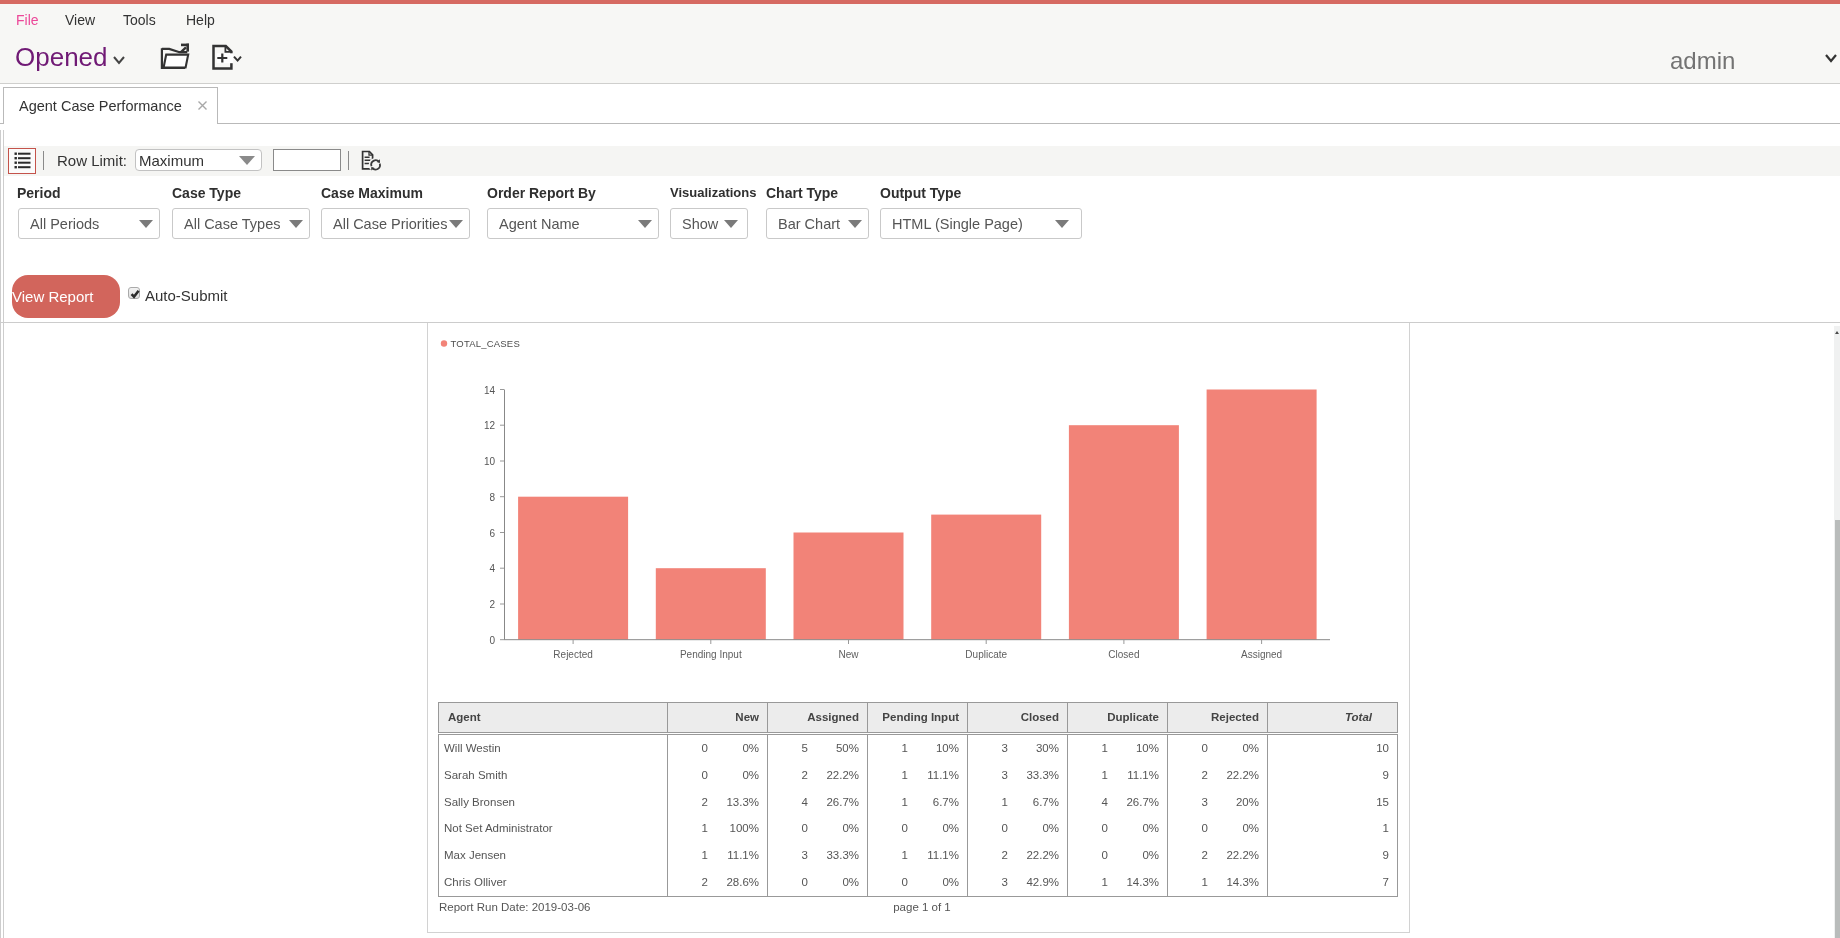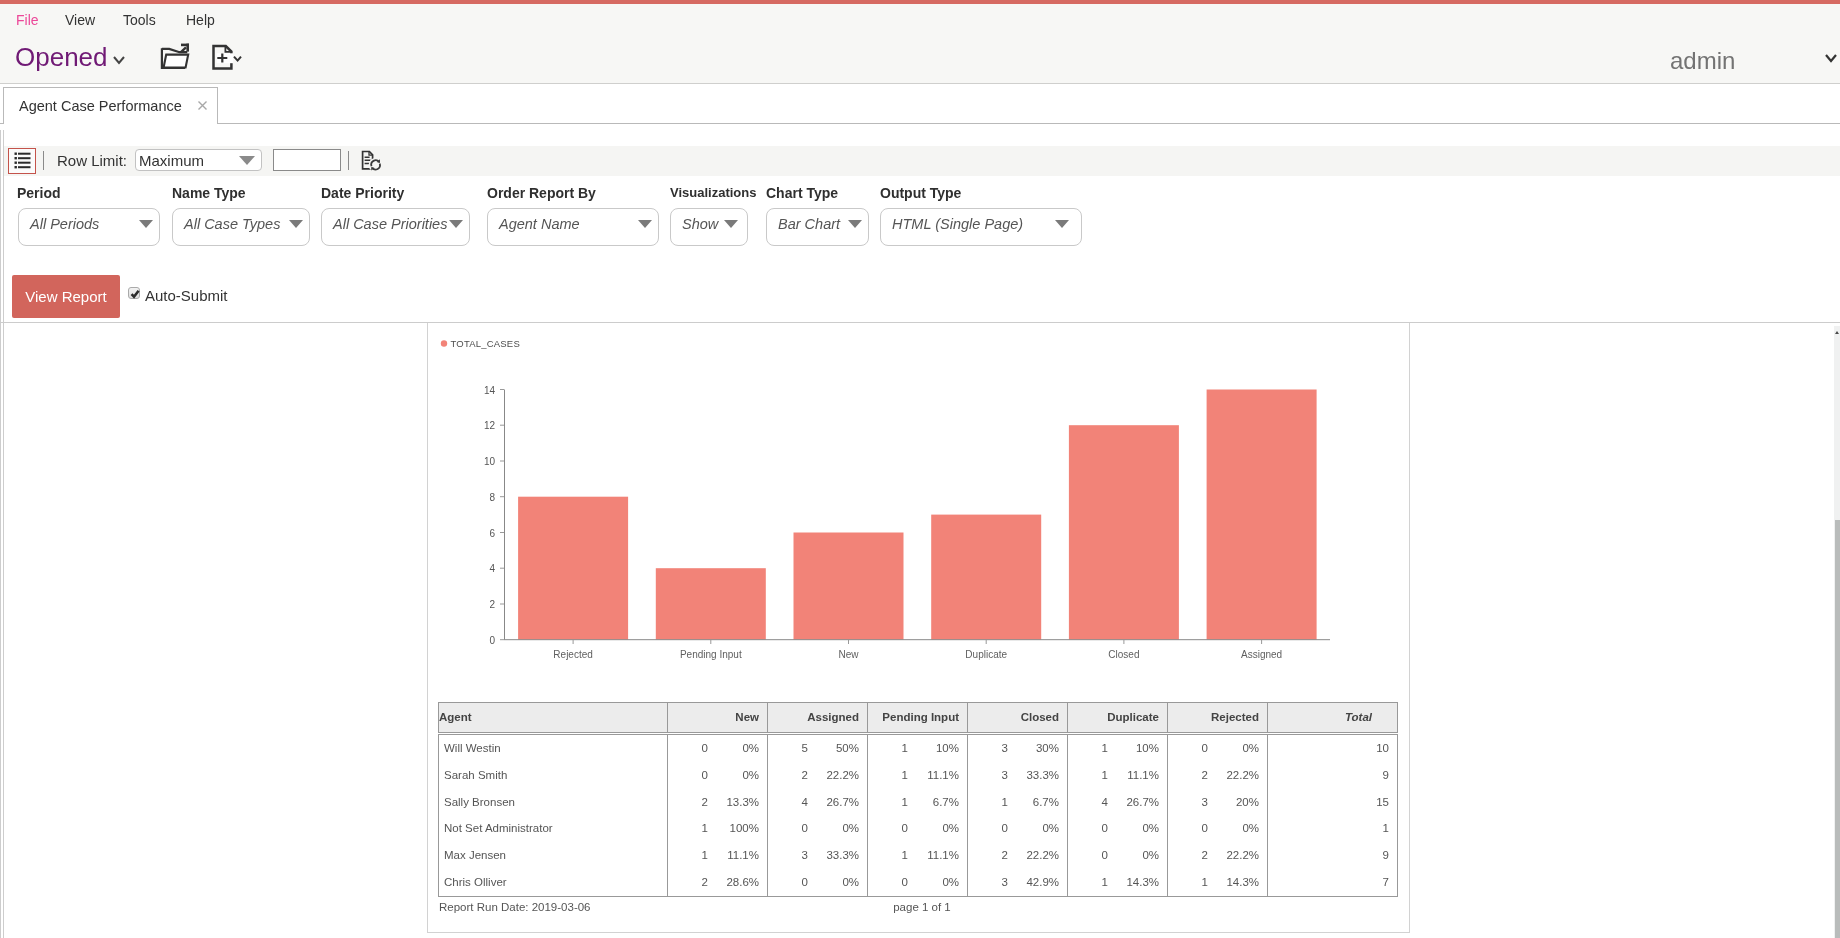--- a/index.html
+++ b/index.html
@@ -81,22 +81,22 @@
   <path d="M8 1.6 L8 5.2 L11.5 5.2" fill="none" stroke="#333" stroke-width="1.3"></path>
   <path d="M3.6 7.2 L8.6 7.2 M3.6 10.3 L9.6 10.3 M3.6 13.4 L8.6 13.4" fill="none" stroke="#333" stroke-width="1.5"></path>
   <circle cx="14.6" cy="14.9" r="7" fill="#f5f5f3"></circle>
   <path d="M10.5 16.2 a4.4 4.4 0 0 1 7.6 -4.2" fill="none" stroke="#3a3a3a" stroke-width="1.8"></path>
   <path d="M18.7 13.6 a4.4 4.4 0 0 1 -7.6 4.2" fill="none" stroke="#3a3a3a" stroke-width="1.8"></path>
   <path d="M18.9 9.3 l0.1 3.6 -3.4 -1.0 Z" fill="#3a3a3a"></path>
   <path d="M10.3 20.5 l-0.1 -3.6 3.4 1.0 Z" fill="#3a3a3a"></path>
 </svg>
 
 <div class="abs" style="left:17px;top:185px;font-size:14px;font-weight:bold;color:#2f2f2f">Period</div>
-<div class="abs" style="left:172px;top:185px;font-size:14px;font-weight:bold;color:#2f2f2f">Name Type</div>
-<div class="abs" style="left:321px;top:185px;font-size:14px;font-weight:bold;color:#2f2f2f">Date Priority</div>
+<div class="abs" style="left:172px;top:185px;font-size:14px;font-weight:bold;color:#2f2f2f">Case Type</div>
+<div class="abs" style="left:321px;top:185px;font-size:14px;font-weight:bold;color:#2f2f2f">Case Maximum</div>
 <div class="abs" style="left:487px;top:185px;font-size:14px;font-weight:bold;color:#2f2f2f">Order Report By</div>
 <div class="abs" style="left:670px;top:185px;font-size:13px;font-weight:bold;color:#2f2f2f">Visualizations</div>
 <div class="abs" style="left:766px;top:185px;font-size:14px;font-weight:bold;color:#2f2f2f">Chart Type</div>
 <div class="abs" style="left:880px;top:185px;font-size:14px;font-weight:bold;color:#2f2f2f">Output Type</div>
 
 <div class="abs sel" style="left:18px;top:208px;width:142px">
     <span>All Periods</span>
     <i></i>
   </div>
 <div class="abs sel" style="left:172px;top:208px;width:138px">
@@ -117,27 +117,27 @@
   </div>
 <div class="abs sel" style="left:766px;top:208px;width:103px">
     <span>Bar Chart</span>
     <i></i>
   </div>
 <div class="abs sel" style="left:880px;top:208px;width:202px">
     <span>HTML (Single Page)</span>
     <i style="right:12px"></i>
   </div>
 <style>
-  .sel { height:38px; background:#fff; border:1px solid #c9c9c9; border-radius:8px;font-style:italic; }
+  .sel { height:31px; background:#fff; border:1px solid #c9c9c9; border-radius:3px; }
   .sel span { position:absolute; left:11px; top:7px; font-size:14.5px; color:#555; white-space:nowrap; }
   .sel i { position:absolute; right:6px; top:11px; width:0; height:0;
     border-left:7px solid transparent; border-right:7px solid transparent; border-top:8.5px solid #7a7a7a; }
 </style>
 
-<div class="abs" style="left:12px;top:275px;width:108px;height:43px;background:#d2655c;border-radius:2px;color:#fff;font-size:15px;text-align:center;line-height:43px">View Report</div>
+<div class="abs" style="left:12px;top:275px;width:108px;height:43px;background:#d2655c;border-radius:16px;color:#fff;font-size:15px;line-height:43px">View Report</div>
 <div class="abs" style="left:128px;top:287px;width:12px;height:12px;background:linear-gradient(#f2f2f2,#dedede);border:1px solid #aaa;border-radius:3px"></div>
 <svg class="abs" style="left:129px;top:287.5px" width="12" height="12" viewBox="0 0 12 12">
   <path d="M2.6 6.2 L5.0 8.8 L9.6 2.8" fill="none" stroke="#2b2b2b" stroke-width="2.6"></path>
 </svg>
 <div class="abs" style="left:145px;top:287px;font-size:15px;color:#333">Auto-Submit</div>
 
 <div class="abs" style="left:0;top:322px;width:1840px;height:1px;background:#cccccc"></div>
 
 <div class="abs" style="left:427px;top:323px;width:1px;height:609px;background:#d2d2d2"></div>
 <div class="abs" style="left:1409px;top:323px;width:1px;height:609px;background:#d2d2d2"></div>
@@ -374,21 +374,21 @@
       <div class="cg">
         <b>1</b>
         <s>14.3%</s>
       </div>
       <div class="ct">7</div>
     </div>
 </div>
 <style>
   .thead { display:flex; background:#ececec; border:1px solid #999; font-size:11.5px; font-weight:bold; color:#444; }
   .thead > div { line-height:29px; }
-  .thead .c0 { width:228px; padding-left:0; }
+  .thead .c0 { width:228px; padding-left:9px; }
   .thead .cg { width:100px; border-left:1px solid #999; text-align:right; padding-right:8px; }
   .thead .ct { flex:1; border-left:1px solid #999; text-align:right; padding-right:25px;font-style:italic; }
   .tbody { border:1px solid #999; font-size:11.5px; color:#555; }
   .tr { display:flex; height:26.8px; }
   .tr .c0 { width:228px; padding-left:5px; line-height:26.8px; }
   .tr .cg { width:100px; border-left:1px solid #999; display:flex; line-height:26.8px; }
   .tr .cg b { font-weight:normal; width:40px; text-align:right; }
   .tr .cg s { text-decoration:none; flex:1; text-align:right; padding-right:8px; }
   .tr .ct { flex:1; border-left:1px solid #999; text-align:right; padding-right:8px; line-height:26.8px; }
 </style>

